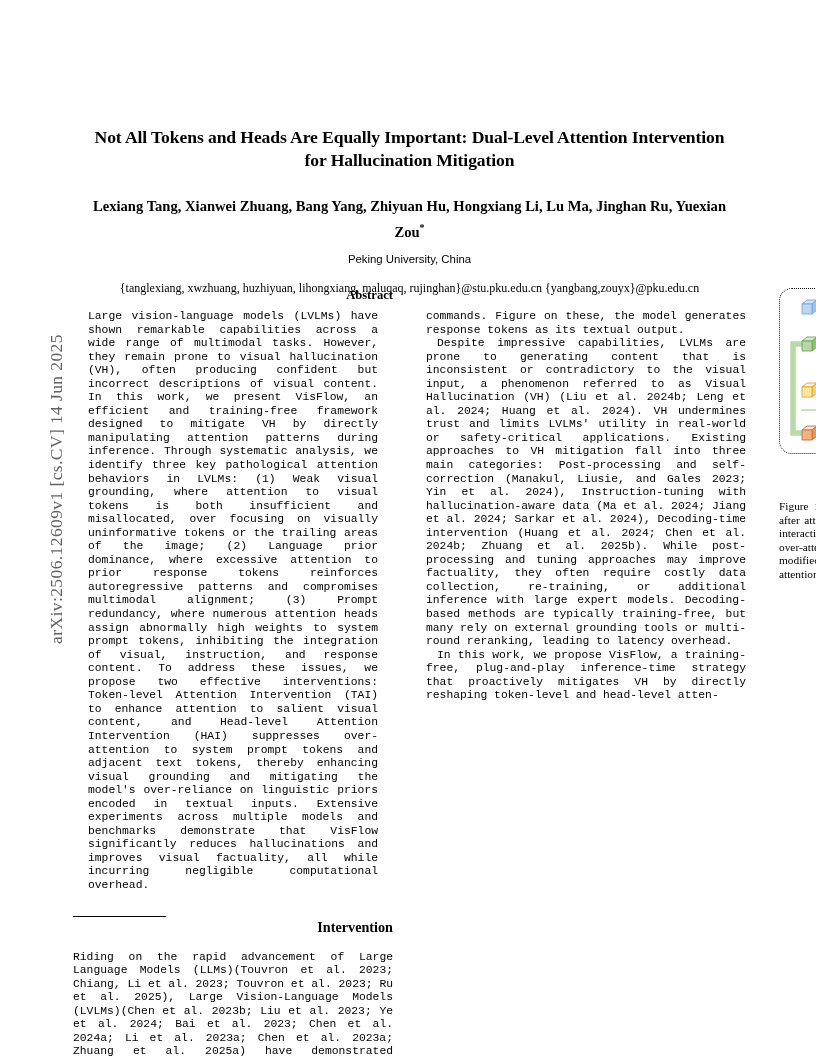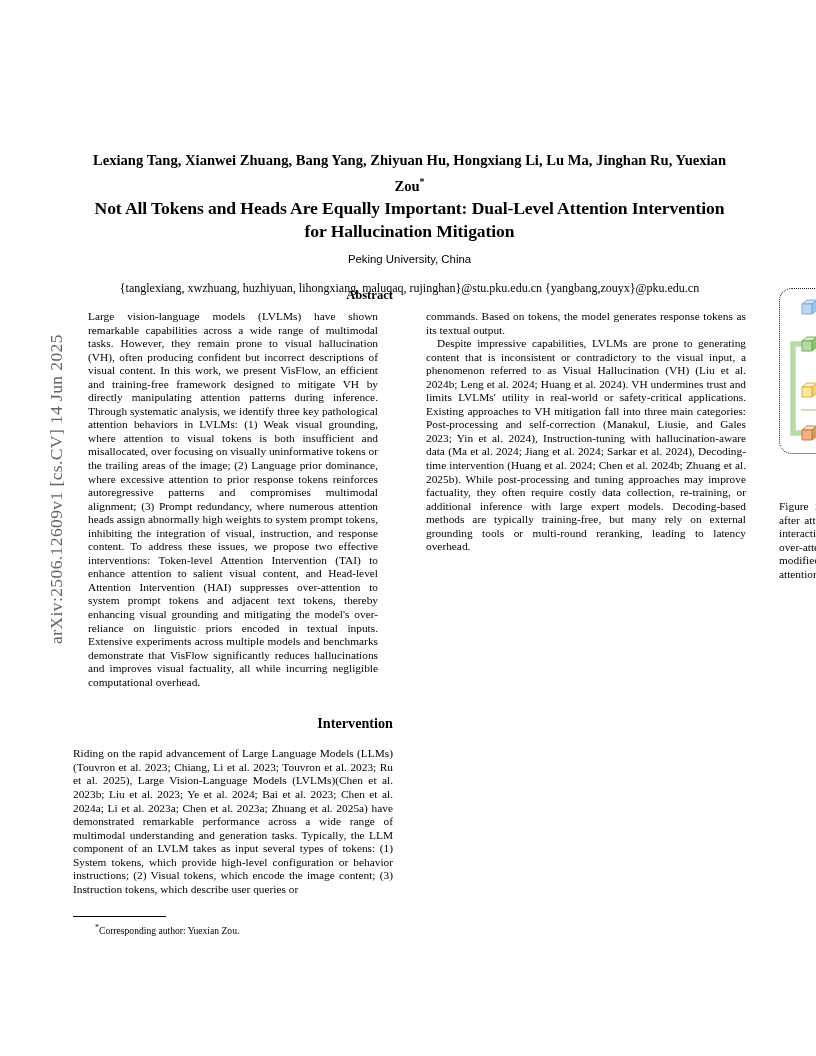--- a/index.html
+++ b/index.html
@@ -95,21 +95,21 @@
   #col-right { left: 353px; }
 
   .sec-head {
     font-family: Liberation Serif, serif;
     font-weight: bold;
     font-size: 12.6px;
     text-align: right;
     margin: 0 0 7px 0;
   }
   .body-text {
-    font-family: Liberation Serif, serif;
+    font-family: Liberation Mono, monospace;
     font-size: 11.35px;
     line-height: 13.55px;
     text-align: justify;
     text-justify: inter-word;
     margin: 0;
     hyphens: manual;
   }
   .indent { text-indent: 11px; }
 
   #abstract-body { width: 290px; margin-left: 15px; }
@@ -196,39 +196,38 @@
   }
 </style>
 </head>
 <body>
 
 <div id="arxiv-stamp">arXiv:2506.12609v1  [cs.CV]  14 Jun 2025</div>
 
 <div id="page">
 
   <div id="title-block">
+    <div id="paper-title">Not All Tokens and Heads Are Equally Important: Dual-Level Attention Intervention for Hallucination Mitigation</div>
     <div id="author-line">
       <span>Lexiang Tang, Xianwei Zhuang, Bang Yang, Zhiyuan Hu, Hongxiang Li, Lu Ma, Jinghan Ru, Yuexian Zou</span><span class="star">*</span>
     </div>
-    <div id="paper-title">Not All Tokens and Heads Are Equally Important: Dual-Level Attention Intervention for Hallucination Mitigation</div>
     <div id="affiliation">Peking University, China</div>
     <div id="emails">{tanglexiang, xwzhuang, huzhiyuan, lihongxiang, maluqaq, rujinghan}@stu.pku.edu.cn {yangbang,zouyx}@pku.edu.cn</div>
   </div>
 
   <div class="col" id="col-left">
     <div class="sec-head">Abstract</div>
     <div id="abstract-body" class="body-text">Large vision-language models (LVLMs) have shown remarkable capabilities across a wide range of multimodal tasks. However, they remain prone to visual hallucination (VH), often producing confident but incorrect descriptions of visual content. In this work, we present VisFlow, an efficient and training-free framework designed to mitigate VH by directly manipulating attention patterns during inference. Through systematic analysis, we identify three key pathological attention behaviors in LVLMs: (1) Weak visual grounding, where attention to visual tokens is both insufficient and misallocated, over focusing on visually uninformative tokens or the trailing areas of the image; (2) Language prior dominance, where excessive attention to prior response tokens reinforces autoregressive patterns and compromises multimodal alignment; (3) Prompt redundancy, where numerous attention heads assign abnormally high weights to system prompt tokens, inhibiting the integration of visual, instruction, and response content. To address these issues, we propose two effective interventions: Token-level Attention Intervention (TAI) to enhance attention to salient visual content, and Head-level Attention Intervention (HAI) suppresses over-attention to system prompt tokens and adjacent text tokens, thereby enhancing visual grounding and mitigating the model's over-reliance on linguistic priors encoded in textual inputs. Extensive experiments across multiple models and benchmarks demonstrate that VisFlow significantly reduces hallucinations and improves visual factuality, all while incurring negligible computational overhead.</div>
 
     <div class="sec-head" id="intro-head">Intervention</div>
     <div id="intro-body" class="body-text">Riding on the rapid advancement of Large Language Models (LLMs)(Touvron et al. 2023; Chiang, Li et al. 2023; Touvron et al. 2023; Ru et al. 2025), Large Vision-Language Models (LVLMs)(Chen et al. 2023b; Liu et al. 2023; Ye et al. 2024; Bai et al. 2023; Chen et al. 2024a; Li et al. 2023a; Chen et al. 2023a; Zhuang et al. 2025a) have demonstrated remarkable performance across a wide range of multimodal understanding and generation tasks. Typically, the LLM component of an LVLM takes as input several types of tokens: (1) System tokens, which provide high-level configuration or behavior instructions; (2) Visual tokens, which encode the image content; (3) Instruction tokens, which describe user queries or</div>
   </div>
 
   <div id="footnote-wrap">
     <div id="footnote-rule"></div>
-    <div id="footnote-text"><span class="star">*</span><span>Corresponding author: Yuexian Zou.</span></div>
   </div>
 
   <div class="col" id="col-right">
 
     <div id="figure-wrap">
       <div id="figure-canvas">
 
         <div class="panel" id="panel-a"></div>
 
         <svg class="pipe" width="320" height="188" style="pointer-events:none;">
@@ -316,18 +315,19 @@
         </svg>
 
         <div class="panel-caption" id="cap-a">(a) Vanilla</div>
 
       </div>
 
       <div id="figure-caption" class="body-text">Figure 1: Comparison of token-level information flow before and after attention intervention. The left side illustrates vanilla attention interactions, where visual tokens receive suppressed focus due to over-attention on system prompts. The right side shows VisFlow-modified flows, highlighting enhanced visual factuality and balanced attention allocation.</div>
     </div>
 
     <div style="margin-top:22px;">
-      <div class="body-text">commands. Based on tokens, the model generates response tokens as its textual output.</div>
+      <div class="body-text">commands. Figure on these, the model generates response tokens as its textual output.</div>
       <div class="body-text indent">Despite impressive capabilities, LVLMs are prone to generating content that is inconsistent or contradictory to the visual input, a phenomenon referred to as Visual Hallucination (VH) (Liu et al. 2024b; Leng et al. 2024; Huang et al. 2024). VH undermines trust and limits LVLMs' utility in real-world or safety-critical applications. Existing approaches to VH mitigation fall into three main categories: Post-processing and self-correction (Manakul, Liusie, and Gales 2023; Yin et al. 2024), Instruction-tuning with hallucination-aware data (Ma et al. 2024; Jiang et al. 2024; Sarkar et al. 2024), Decoding-time intervention (Huang et al. 2024; Chen et al. 2024b; Zhuang et al. 2025b). While post-processing and tuning approaches may improve factuality, they often require costly data collection, re-training, or additional inference with large expert models. Decoding-based methods are typically training-free, but many rely on external grounding tools or multi-round reranking, leading to latency overhead.</div>
+      <div class="body-text indent">In this work, we propose VisFlow, a training-free, plug-and-play inference-time strategy that proactively mitigates VH by directly reshaping token-level and head-level atten-</div>
     </div>
   </div>
 
 </div>
 
 </body></html>

